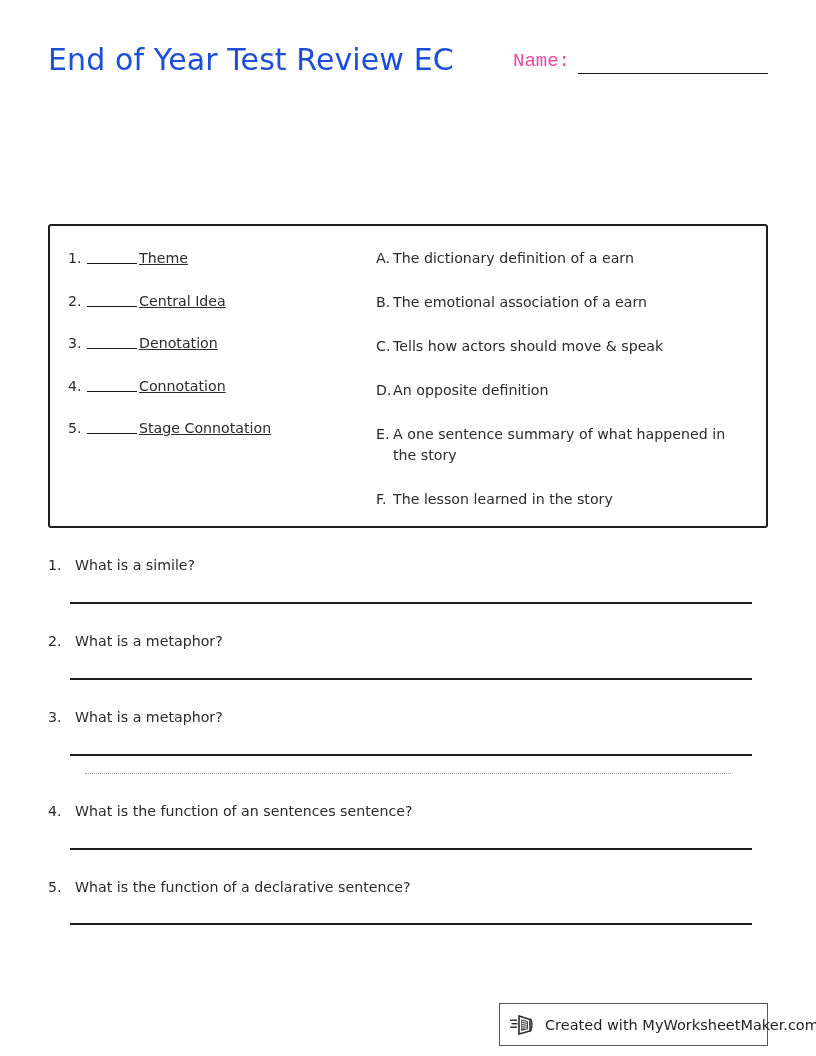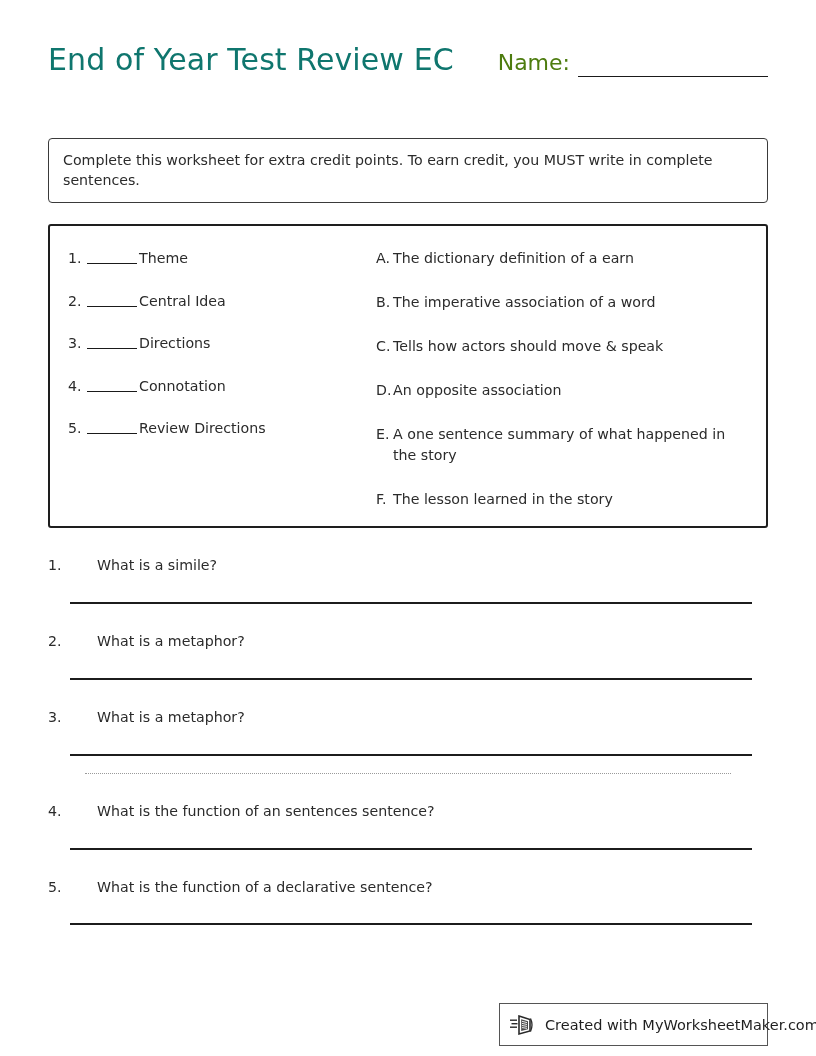--- a/index.html
+++ b/index.html
@@ -29,37 +29,38 @@
     top: 42px;
     width: 720px;
     height: 46px;
   }
   .worksheet-title {
     position: absolute;
     left: 0;
     top: 0;
     font-size: 30px;
     font-weight: 400;
-    color: #0f766e;
+    color: #1d4ed8;
     letter-spacing: 0.1px;
     white-space: nowrap;
   }
   .name-group {
     position: absolute;
     right: 0;
     top: 10px;
     display: flex;
     align-items: flex-end;
     gap: 8px;
   }
   .name-label {
-    font-size: 22px;
-    color: #4d7c0f;
+    font-size: 19px;
+    color: #ec4899;
     line-height: 1;
     padding-bottom: 3px;
+    font-family: Liberation Mono, monospace;
   }
   .name-blank {
     width: 190px;
     height: 1px;
     border-bottom: 1.6px solid #1a1a1a;
     display: block;
   }
 
   
   .instruction-box {
@@ -123,20 +124,21 @@
     width: 50px;
     flex: none;
     border-bottom: 1.8px solid #1a1a1a;
     height: 15px;
     margin-left: 3px;
     margin-right: 0;
   }
   .match-item .term {
     padding-left: 2px;
     max-width: 150px;
+    text-decoration: underline;
   }
 
   .option-item {
     display: flex;
     align-items: flex-start;
     margin-bottom: 23px;
     font-size: 14.2px;
     color: #2b2b2b;
     line-height: 1.48;
   }
@@ -164,21 +166,20 @@
     font-size: 14.2px;
     color: #2b2b2b;
     line-height: 1.4;
   }
   .q-num {
     width: 27px;
     flex: none;
   }
   .q-text {
     flex: 1 1 auto;
-    margin-left: 22px;
   }
   .answer-line {
     margin-left: 22px;
     margin-top: 26px;
     height: 0;
     border-bottom: 2.2px solid #1c1c1c;
     width: 682px;
   }
   .answer-line-dotted {
     margin-left: 37px;
@@ -225,70 +226,67 @@
 <div class="page">
 
   <div class="header">
     <div class="worksheet-title">End of Year Test Review EC</div>
     <div class="name-group">
       <span class="name-label">Name:</span>
       <span class="name-blank"></span>
     </div>
   </div>
 
-  <div class="instruction-box">
-    <div class="instruction-text">Complete this worksheet for extra credit points. To earn credit, you MUST write in complete sentences.</div>
-  </div>
 
   <div class="matching-box">
     <div class="matching-cols">
       <div class="match-left">
         <div class="match-item">
           <span class="num">1.</span>
           <span class="blank"></span>
           <span class="term">Theme</span>
         </div>
         <div class="match-item">
           <span class="num">2.</span>
           <span class="blank"></span>
           <span class="term">Central Idea</span>
         </div>
         <div class="match-item">
           <span class="num">3.</span>
           <span class="blank"></span>
-          <span class="term">Directions</span>
+          <span class="term">Denotation</span>
         </div>
         <div class="match-item">
           <span class="num">4.</span>
           <span class="blank"></span>
           <span class="term">Connotation</span>
         </div>
         <div class="match-item">
           <span class="num">5.</span>
           <span class="blank"></span>
-          <span class="term">Review Directions</span>
+          <span class="term">Stage Connotation</span>
         </div>
       </div>
 
       <div class="match-right">
         <div class="option-item">
           <span class="letter">A.</span>
           <span class="otext">The dictionary definition of a earn</span>
         </div>
         <div class="option-item">
           <span class="letter">B.</span>
-          <span class="otext">The imperative association of a word</span>
+          <span class="otext">The emotional association of a earn</span>
         </div>
         <div class="option-item">
           <span class="letter">C.</span>
           <span class="otext">Tells how actors should move &amp; speak</span>
         </div>
         <div class="option-item">
           <span class="letter">D.</span>
-          <span class="otext">An opposite association</span>
+          <span class="otext">An opposite definition</span>
         </div>
         <div class="option-item">
           <span class="letter">E.</span>
           <span class="otext">A one sentence summary of what happened in the story</span>
         </div>
         <div class="option-item">
           <span class="letter">F.</span>
           <span class="otext">The lesson learned in the story</span>
         </div>
       </div>

